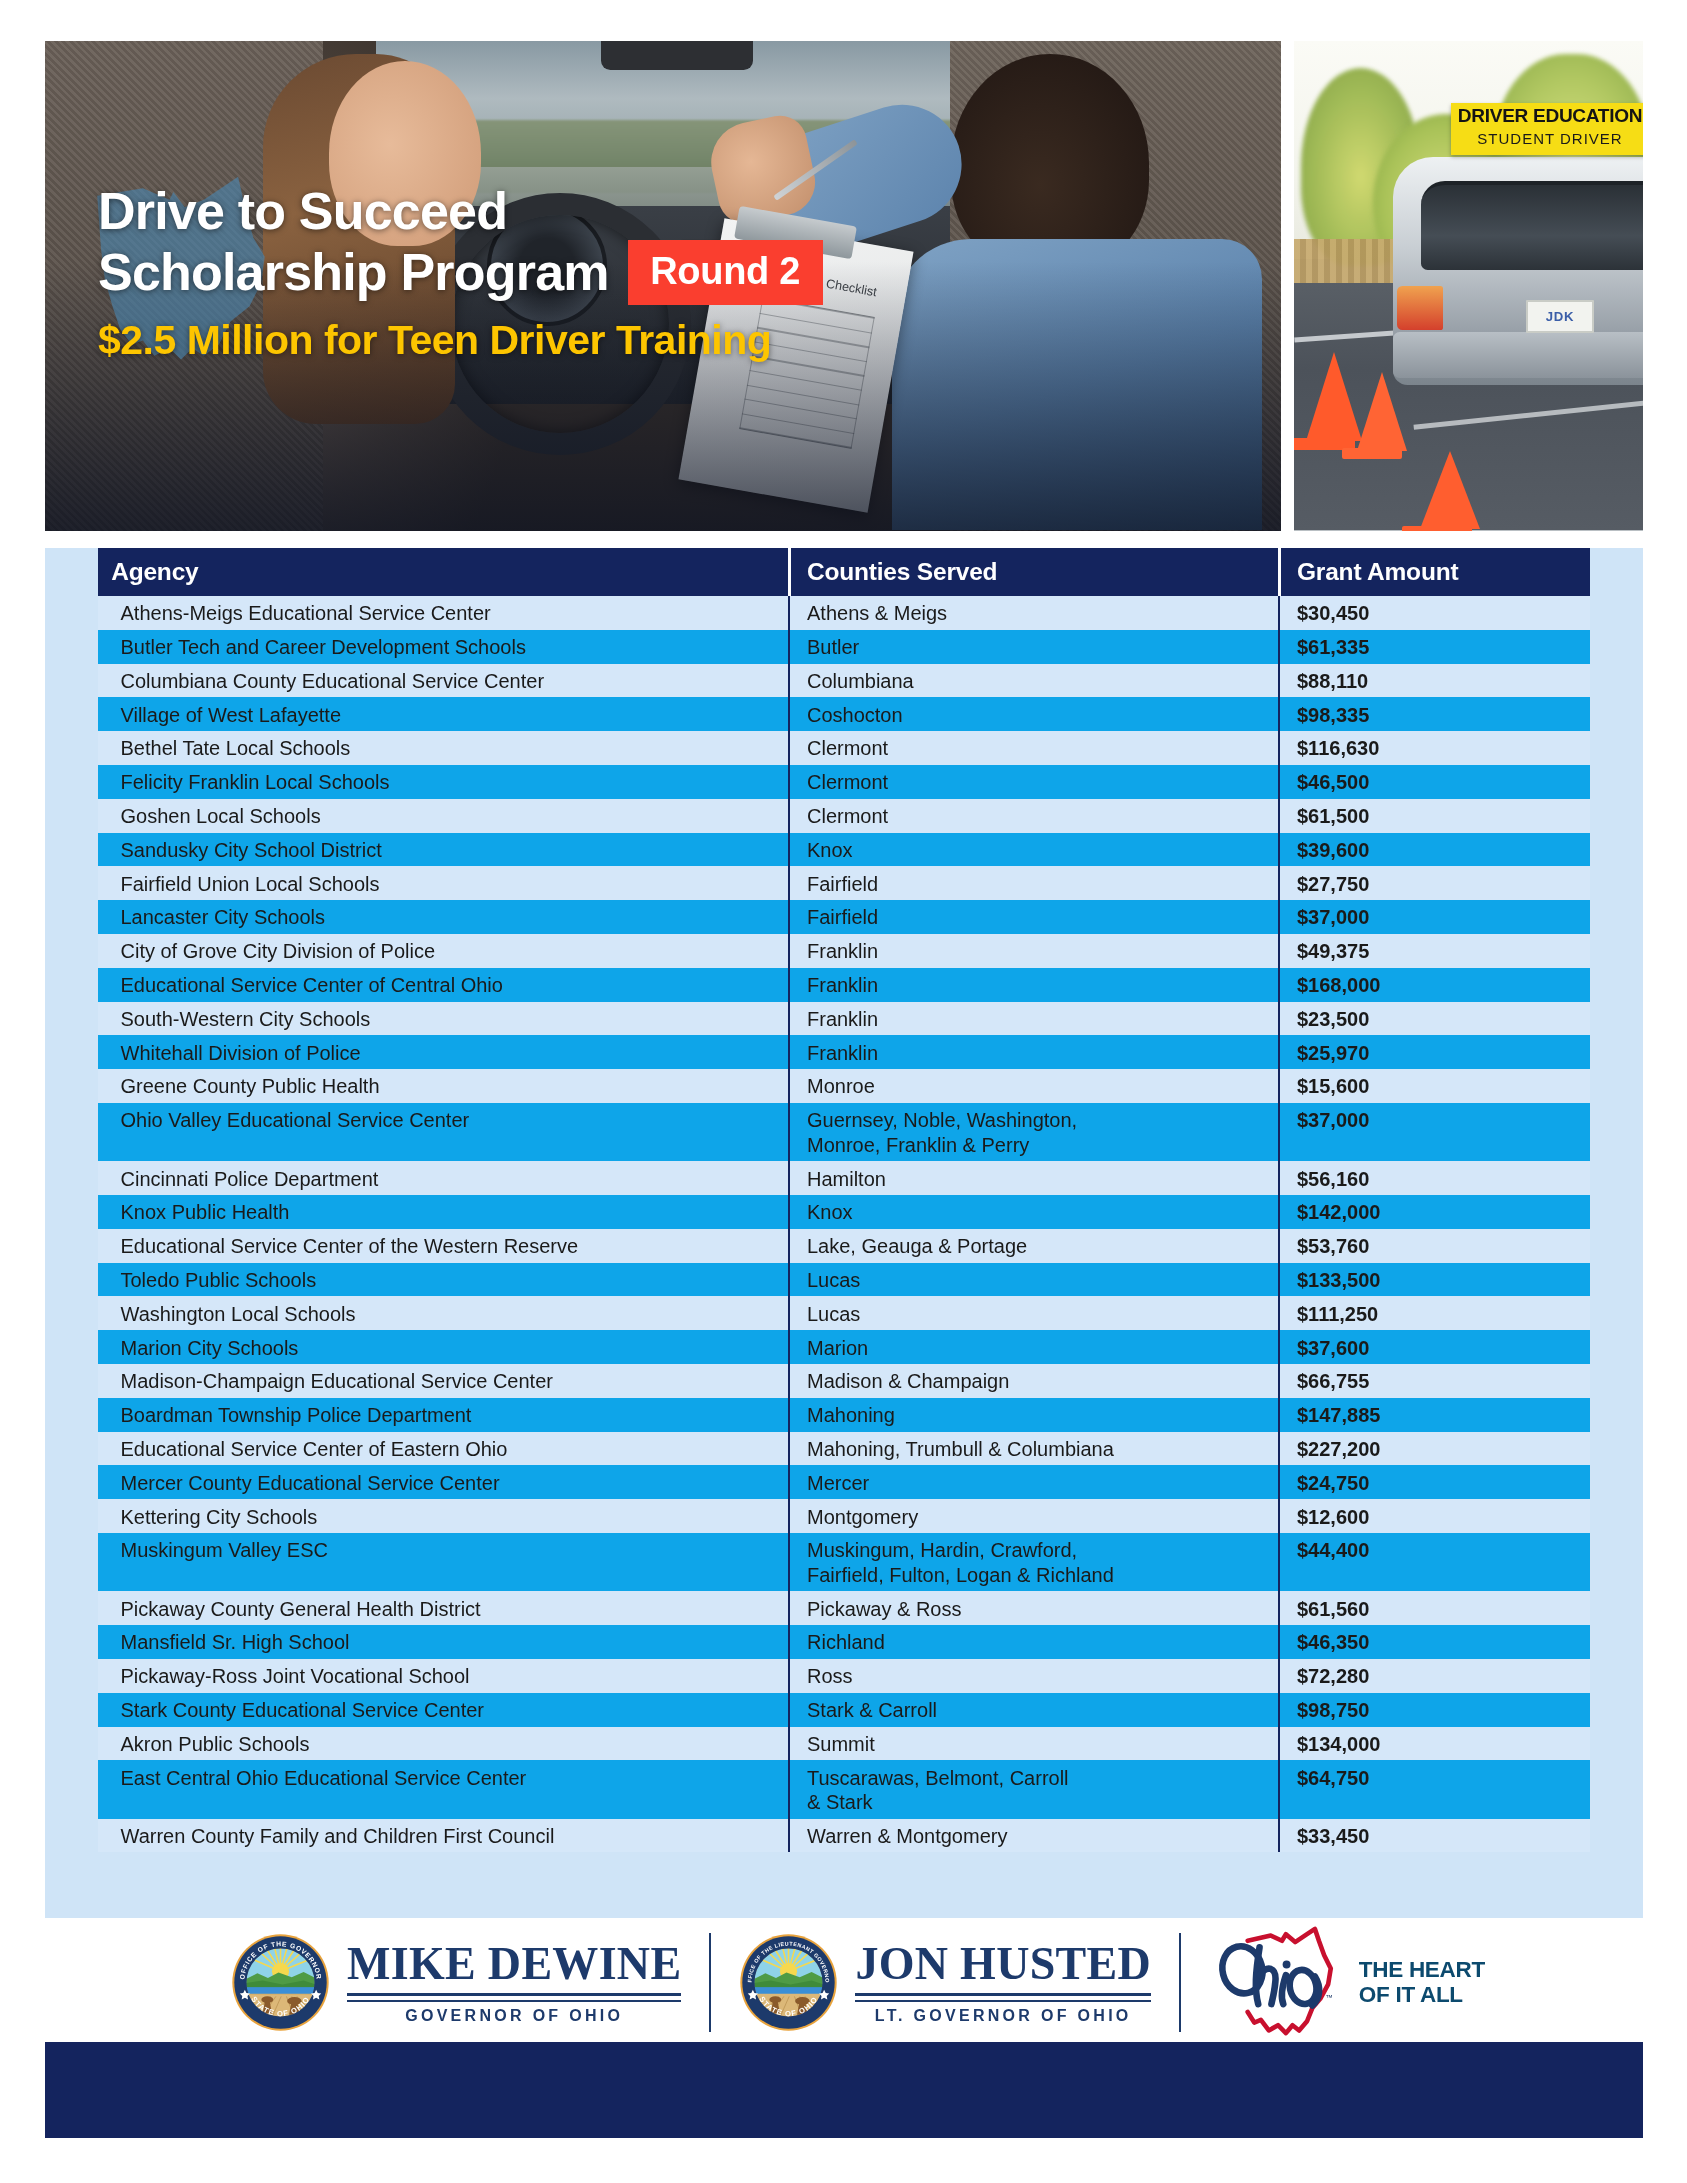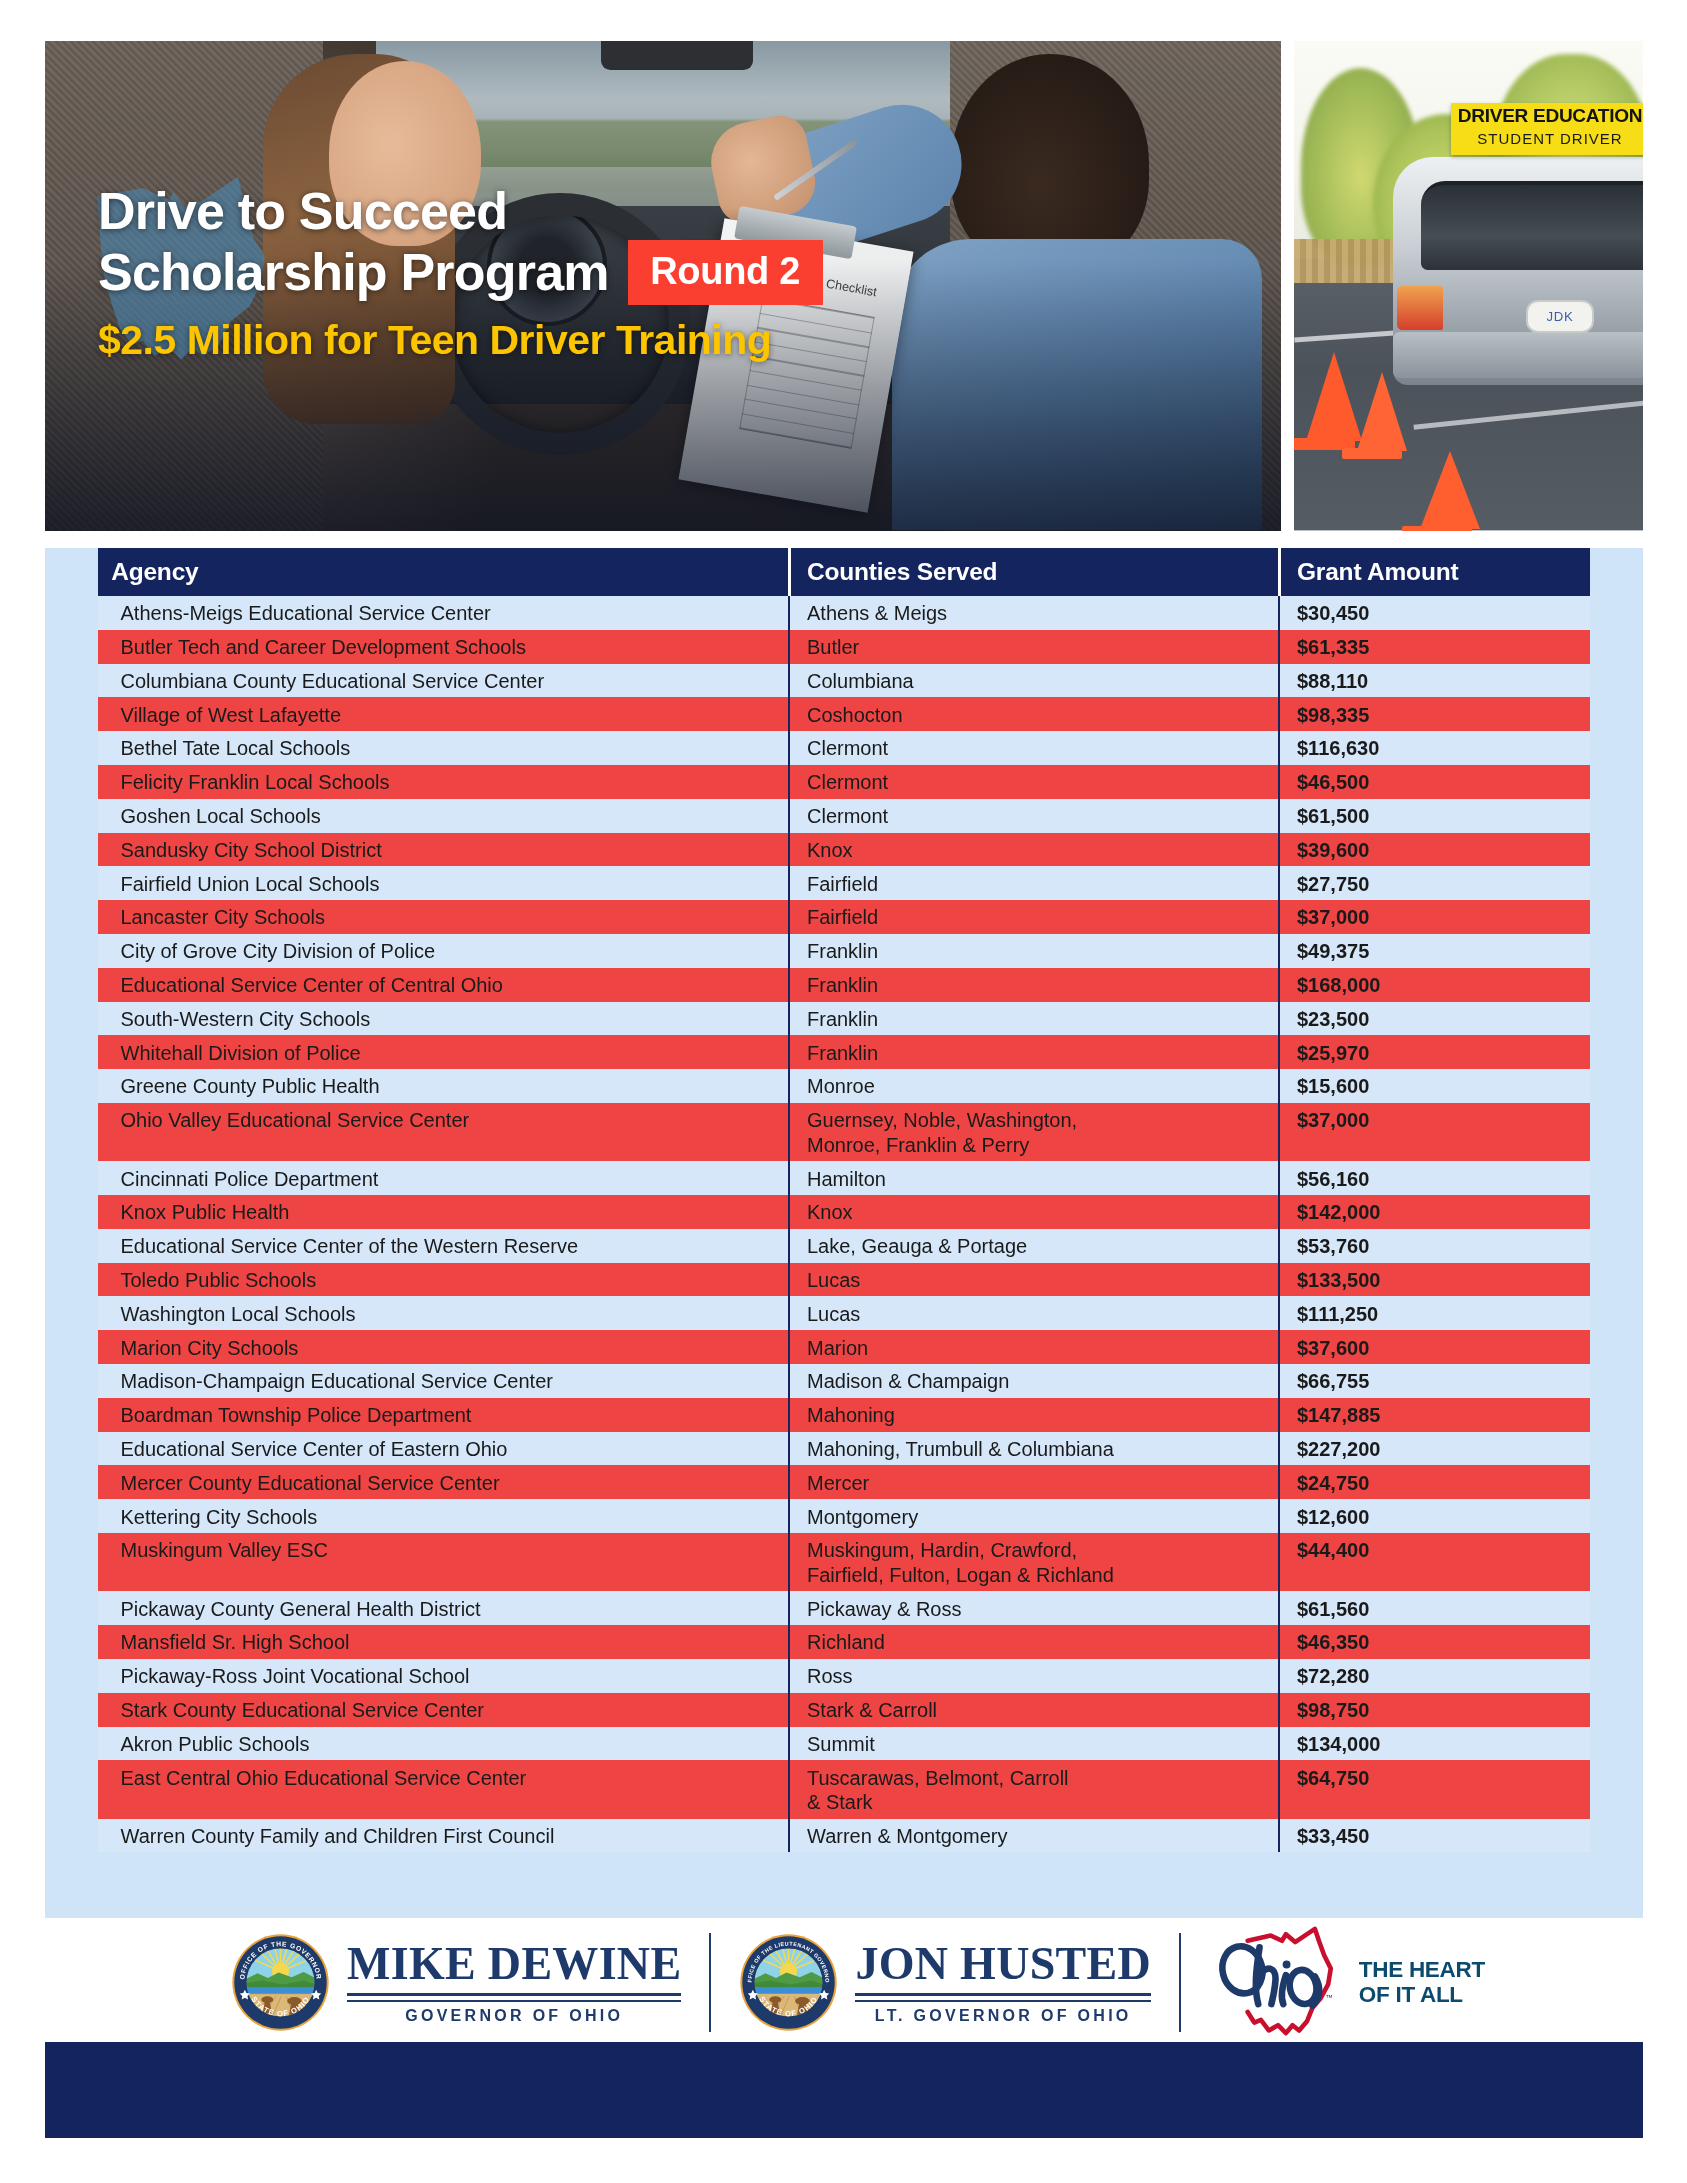--- a/index.html
+++ b/index.html
@@ -209,22 +209,22 @@
     position:absolute; left:99px; top:291px; width:284px; height:46px;
     background: linear-gradient(180deg,#b8bfc5, #8b939b);
     border-radius: 6.6px;
   }
   .pr-tail-l {
     position:absolute; left:103px; top:245px; width:46px; height:44px;
     background: linear-gradient(180deg,#f0a24f,#d4402c); border-radius: 5.3px 2.6px 2.6px 5.3px;
   }
   .pr-plate {
     position:absolute; left:232px; top:259px; width:64px; height:29px;
-    background:#f2f3ef; border:2px solid #c9ccc6; border-radius:12px;
-    color:#3b5ea8; font-size:13.2px; font-weight:normal; text-align:center; line-height:29px;
+    background:#f2f3ef; border:2px solid #c9ccc6; border-radius:1px;
+    color:#3b5ea8; font-size:13.2px; font-weight:bold; text-align:center; line-height:29px;
     letter-spacing:0.7px;
   }
   .pr-sign {
     position:absolute; left:157px; top:62px; width:198px; height:52px;
     background:#f6dd15;
     box-shadow: 0 2px 4px rgba(0,0,0,.3);
   }
   .pr-sign-l1 {
     position:absolute; left:0; top:2.6px; width:100%; text-align:center;
     font-family:"Liberation Sans", sans-serif;
@@ -334,21 +334,21 @@
   .col-a { width: 690px; }
   .col-b { width: 490px; border-left: 3.3px solid #ffffff; }
   .col-c { width: 312px; border-left: 3.3px solid #ffffff; }
   .thead .col-b, .thead .col-c { padding-left: 16px; }
 
   .trow {
     display: flex;
     min-height: 31px;
     align-items: stretch;
   }
-  .trow.alt { background: #ef4444; }
+  .trow.alt { background: #0ea5e9; }
   .trow.norm { background: #d5e7f9; }
   .td {
     font-family: "Liberation Sans", sans-serif;
     font-size: 20px;
     color: #1a1a1a;
     box-sizing: border-box;
     padding: 5.3px 0 4px 13.2px;
     line-height: 24.5px;
   }
   .td.c-a { width: 690px; padding-left: 22.5px; }

